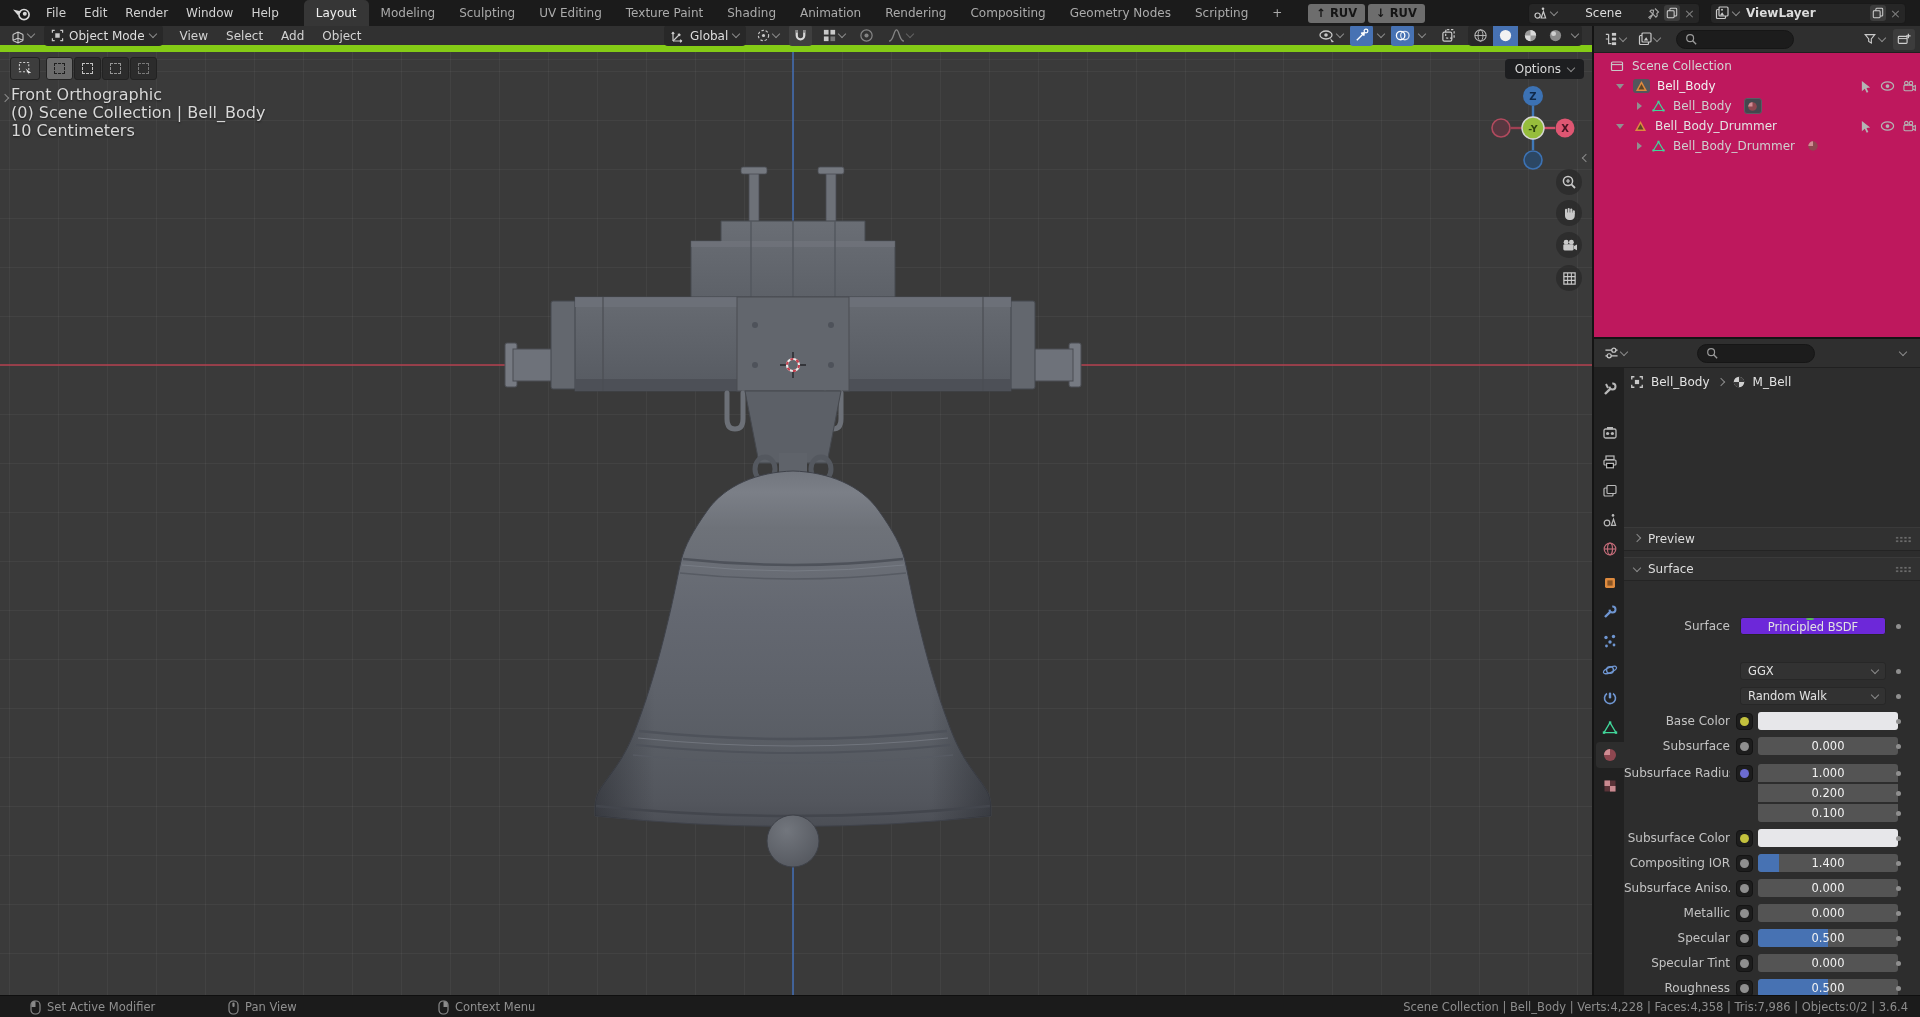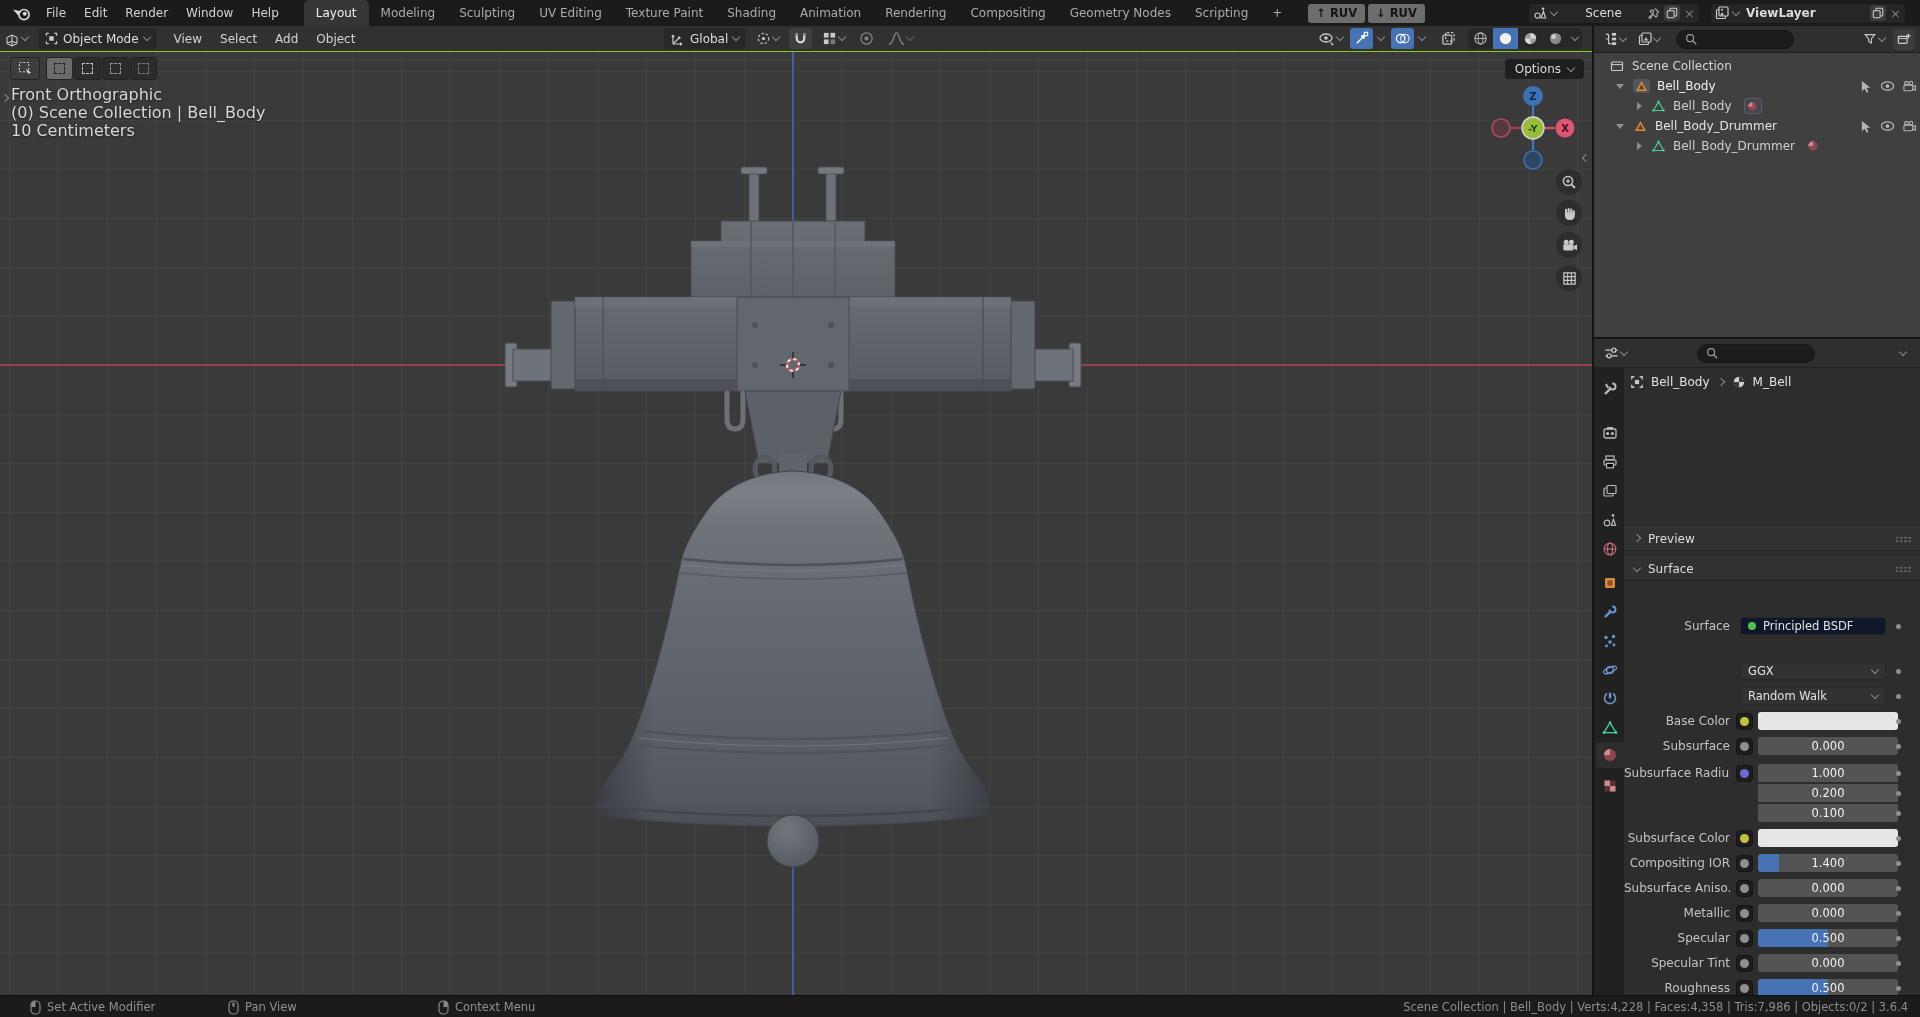--- a/index.html
+++ b/index.html
@@ -19,42 +19,42 @@
   .ruv-btn { height:19px; background:#6d6d6d; color:#151515; border-radius:3px; display:flex;
     align-items:center; padding:0 8px; gap:4px; font-size:11.5px; font-weight:bold;}
   .id-widget { height:21px; background:#262626; border:1px solid #191919; border-radius:4px;
     display:flex; align-items:center; padding:0 4px; gap:4px; color:#dcdcdc; }
   .chev { width:6px; height:6px; border-right:1.4px solid #b4b4b4; border-bottom:1.4px solid #b4b4b4;
     transform:rotate(45deg); margin-top:-3px; display:inline-block; flex:none;}
   .chev.dim { border-color:#8a8a8a; }
 
   
   #vheader { position:absolute; left:0; top:26px; width:1592px; height:26px; background:#313131;
-    border-bottom:1px solid #84cc16; display:flex; align-items:center; z-index:25;}
+    border-bottom:7px solid #84cc16; display:flex; align-items:center; padding-left:6px; z-index:25;}
   .pill { height:21px; background:#282828; border-radius:4px; display:flex; align-items:center;
     padding:0 7px; gap:5px; color:#dedede; }
   .hbtn { height:21px; display:flex; align-items:center; padding:0 4px; border-radius:3px; gap:2px;}
   .hbtn.on { background:#4772b3; }
 
   
   #viewport { position:absolute; left:0; top:52px; width:1592px; height:943px; background:
     repeating-linear-gradient(to right, rgba(255,255,255,0.042) 0 1px, transparent 1px 49px),
     repeating-linear-gradient(to bottom, rgba(255,255,255,0.042) 0 1px, transparent 1px 49px),
     #3a3a3a; background-position:9px 0, 0 19px, 0 0; overflow:hidden; }
   #axis-x { position:absolute; left:0; right:0; top:312px; height:1.6px; background:rgba(173,64,78,0.8); }
   #axis-z { position:absolute; top:0; bottom:0; left:792px; width:1.6px; background:rgba(66,104,168,0.85); }
   .vp-text { position:absolute; left:11px; color:#d8d8d8; font-size:16px; text-shadow:0 1px 2px rgba(0,0,0,.5); white-space:nowrap;}
   .navball-btn { position:absolute; left:1556px; width:26px; height:26px; border-radius:50%;
     background:rgba(34,34,34,.55); display:flex; align-items:center; justify-content:center; }
   .toolrow-btn { height:23px; background:#2c2c2c; border:1px solid #222; border-radius:3px;
     display:flex; align-items:center; justify-content:center; }
   .dashed-sq { width:11px; height:11px; border:1px dashed #c4c4c4; }
 
   
-  #outliner { position:absolute; left:1592px; top:26px; width:328px; height:311px; background:#404040;
+  #outliner { position:absolute; left:1592px; top:26px; width:328px; height:311px; background:#be185d;
     border-left:2px solid #141414; }
   #outliner-header { height:27px; background:#2f2f2f; border-bottom:1px solid #1f1f1f;
     display:flex; align-items:center; padding:0 5px; gap:4px;}
   .search-pill { height:19px; background:#1c1c1c; border:1px solid #161616; border-radius:10px;
     display:flex; align-items:center; padding:0 8px; gap:5px; color:#8b8b8b; flex:1;}
   .ol-row { position:absolute; left:0; width:328px; height:20px; display:flex; align-items:center; }
   .ol-icons-r { position:absolute; right:6px; top:0; height:20px; display:flex; align-items:center; gap:7px;}
   .tri-d { width:0; height:0; border-left:4px solid transparent; border-right:4px solid transparent;
     border-top:5px solid #909090; }
   .tri-r { width:0; height:0; border-top:4px solid transparent; border-bottom:4px solid transparent;
@@ -810,21 +810,21 @@
     <span class="grip"></span>
   </div>
   <div class="panel-hdr" style="top:218px;">
     <span class="chev dim"></span>
     <span>Surface</span>
     <span class="grip"></span>
   </div>
 
   <div class="prow" style="top:278px; left:0; width:328px; height:18px;">
     <span class="plabel">Surface</span>
-    <div class="pdrop" style="background:#0f172a;">
+    <div class="pdrop" style="background:#6d28d9;flex-direction:column;">
       <span style="width:8px;height:8px;border-radius:50%;background:#56c24e;margin-right:7px;"></span>
       <span>Principled BSDF</span>
     </div>
     <span class="adot"></span>
   </div>
 
   <div class="prow" style="top:323px; left:0; width:328px; height:18px;">
     <div class="pdrop">
       <span>GGX</span>
       <span class="chev dim" style="margin-left:auto;"></span>

